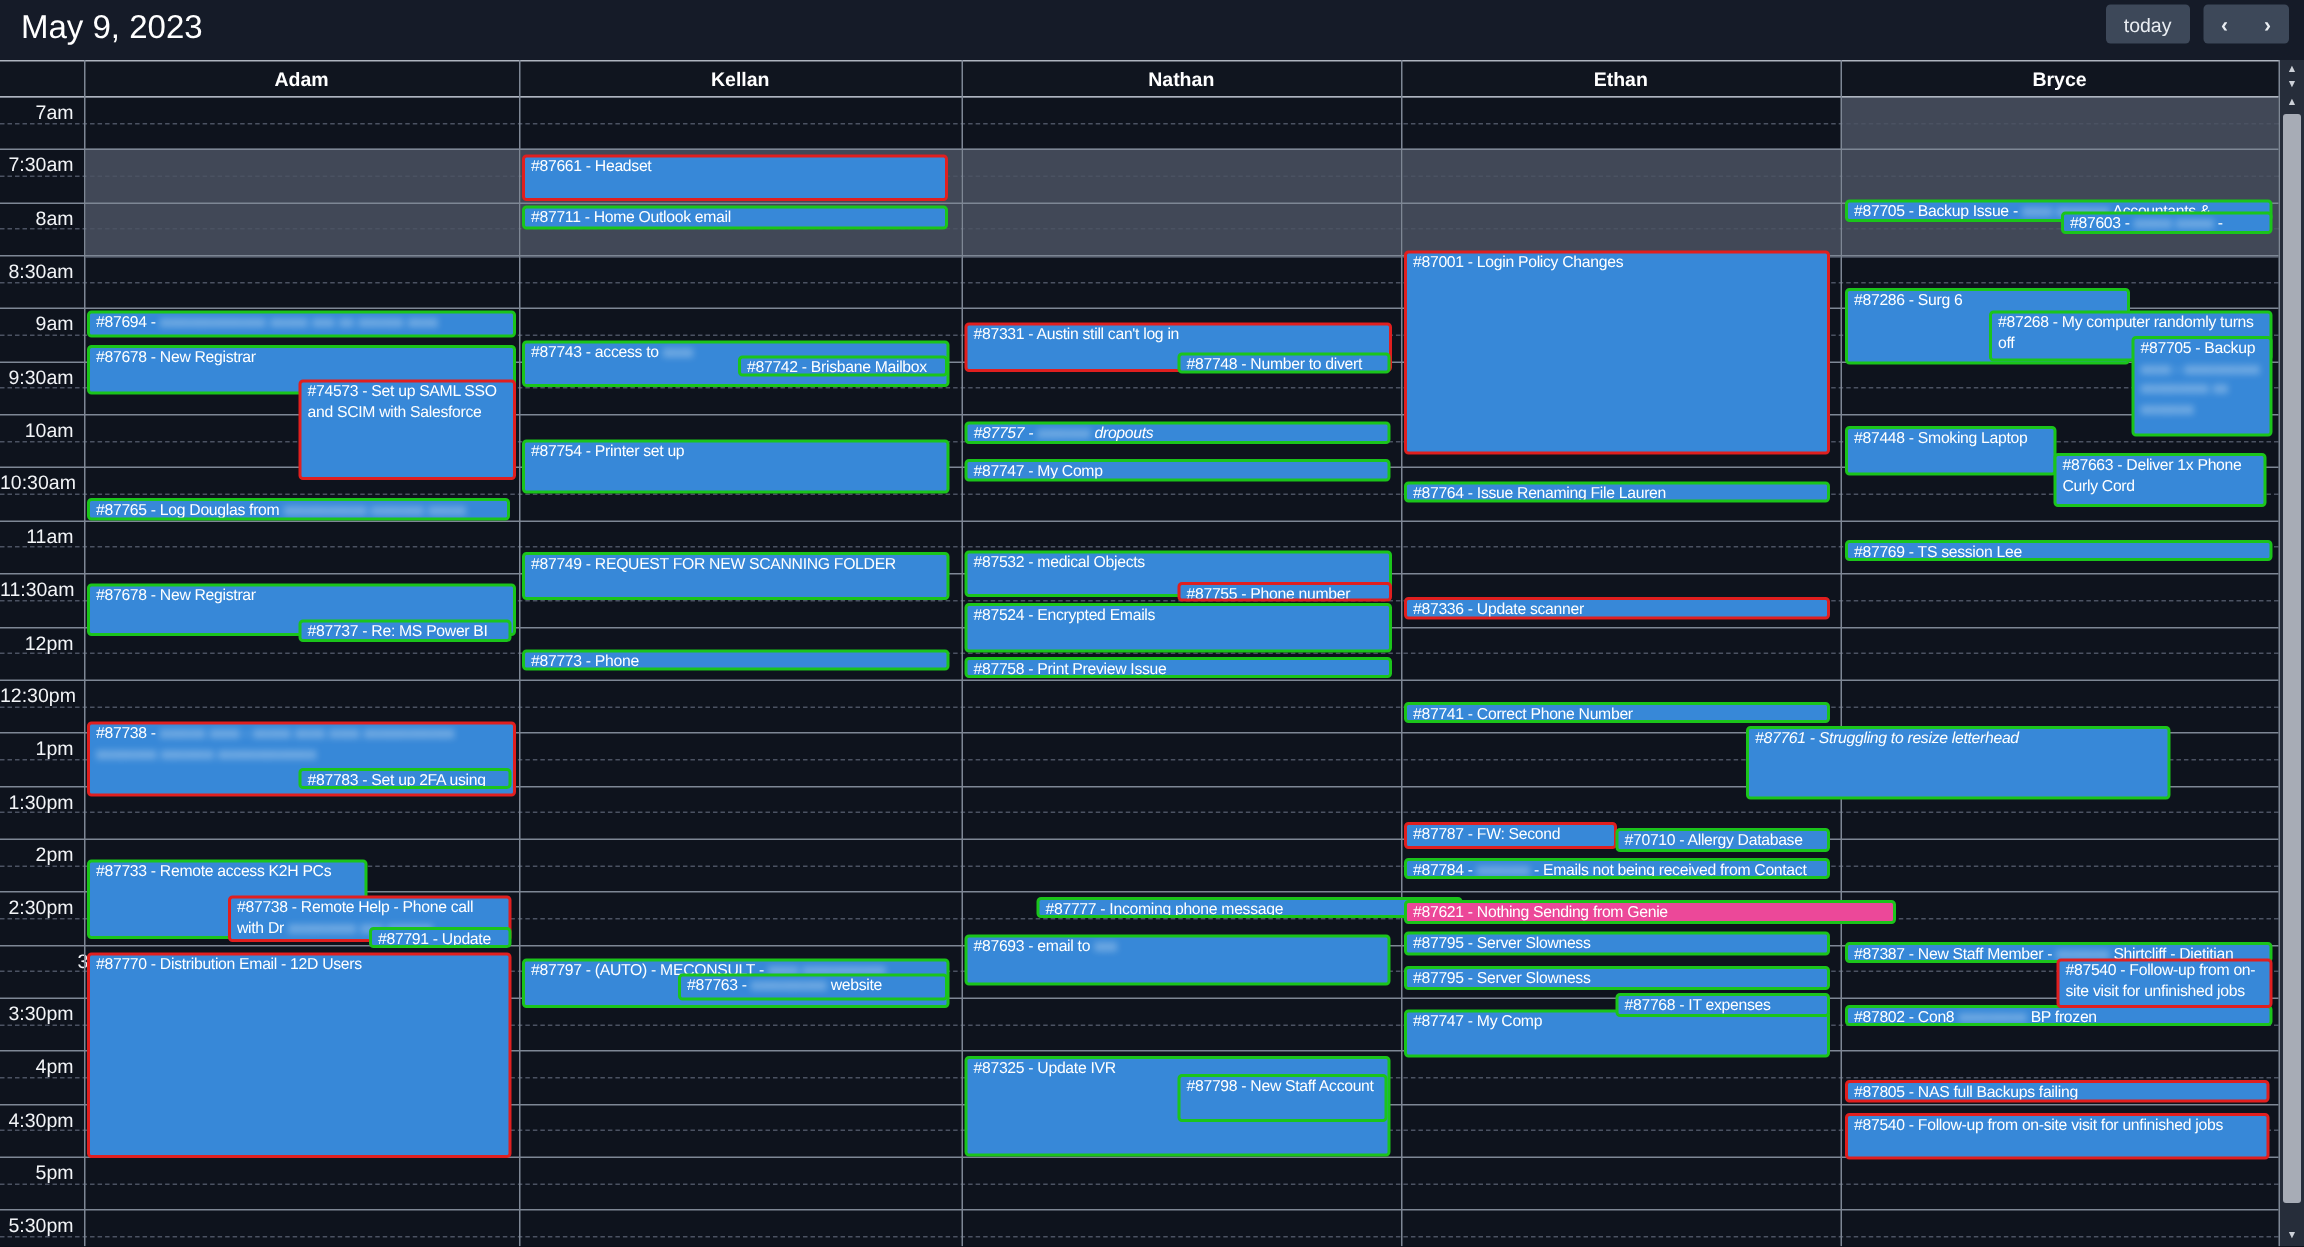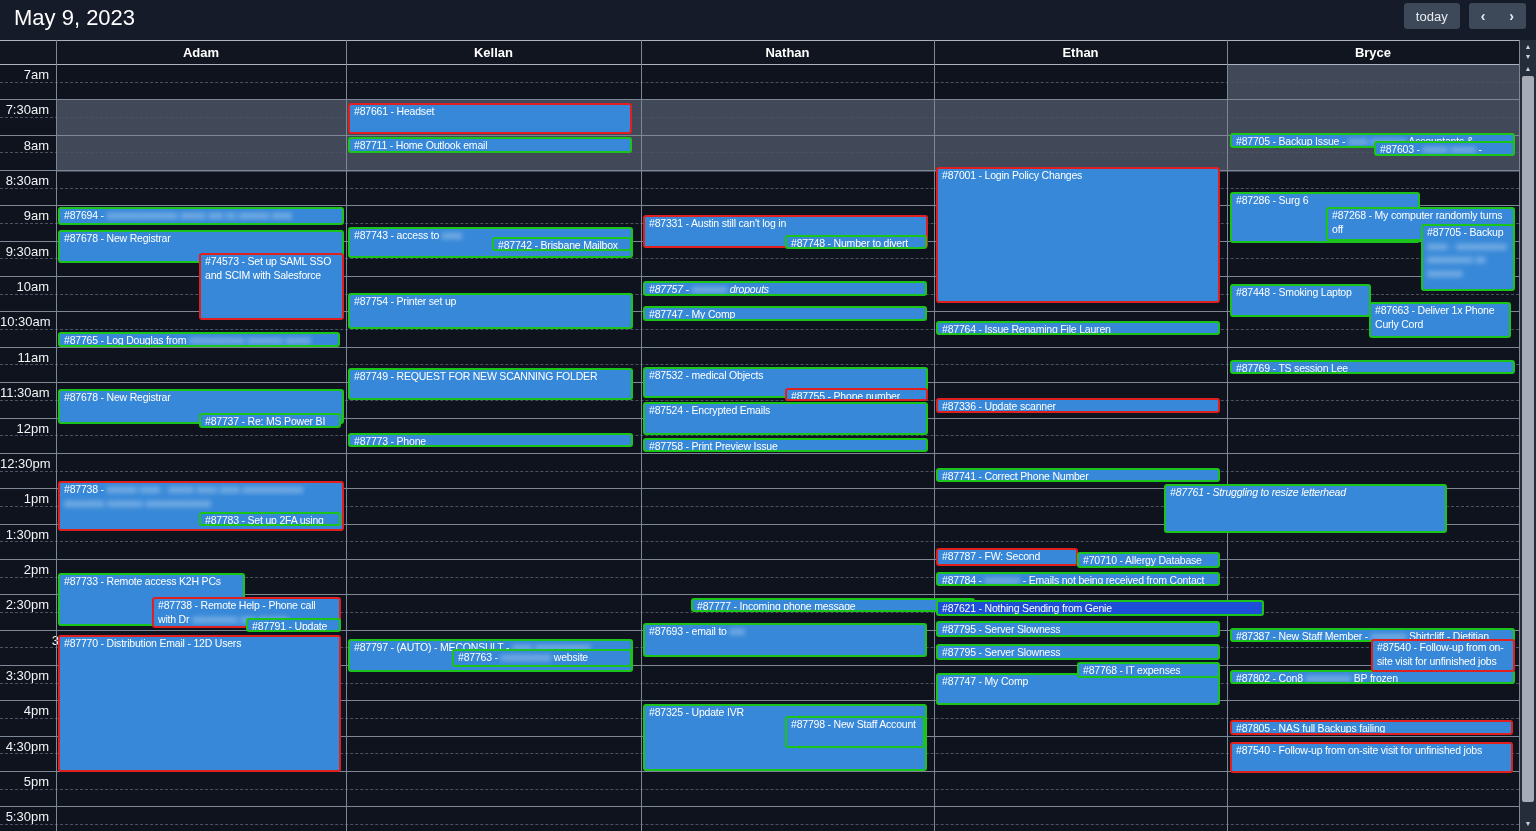--- a/index.html
+++ b/index.html
@@ -174,21 +174,21 @@
       <div class="event" style="left: 643px; top: 623px; width: 284px; height: 34px; border-color: rgb(27, 196, 27); background: rgb(55, 136, 216);"><span>#87693 - email to </span><span class="blur">xxx</span></div>
       <div class="event" style="left: 643px; top: 704px; width: 284px; height: 67px; border-color: rgb(27, 196, 27); background: rgb(55, 136, 216);"><span>#87325 - Update IVR</span></div>
       <div class="event" style="left: 785px; top: 716px; width: 140px; height: 32px; border-color: rgb(27, 196, 27); background: rgb(55, 136, 216);"><span>#87798 - New Staff Account</span></div>
       <div class="event" style="left: 936px; top: 167px; width: 284px; height: 136px; border-color: rgb(224, 31, 31); background: rgb(55, 136, 216);"><span>#87001 - Login Policy Changes</span></div>
       <div class="event" style="left: 936px; top: 321px; width: 284px; height: 14px; border-color: rgb(27, 196, 27); background: rgb(55, 136, 216);"><span>#87764 - Issue Renaming File Lauren</span></div>
       <div class="event" style="left: 936px; top: 398px; width: 284px; height: 15px; border-color: rgb(224, 31, 31); background: rgb(55, 136, 216);"><span>#87336 - Update scanner</span></div>
       <div class="event" style="left: 936px; top: 468px; width: 284px; height: 14px; border-color: rgb(27, 196, 27); background: rgb(55, 136, 216);"><span>#87741 - Correct Phone Number</span></div>
       <div class="event" style="left: 936px; top: 548px; width: 142px; height: 18px; border-color: rgb(224, 31, 31); background: rgb(55, 136, 216);"><span>#87787 - FW: Second Screen</span></div>
       <div class="event" style="left: 1077px; top: 552px; width: 143px; height: 16px; border-color: rgb(27, 196, 27); background: rgb(55, 136, 216);"><span>#70710 - Allergy Database</span></div>
       <div class="event" style="left: 936px; top: 572px; width: 284px; height: 14px; border-color: rgb(27, 196, 27); background: rgb(55, 136, 216);"><span>#87784 - </span><span class="blur">xxxxxxx</span><span> - Emails not being received from Contact Page form</span></div>
-      <div class="event" style="left: 936px; top: 600px; width: 328px; height: 16px; border-color: rgb(27, 196, 27); background: #1d4ed8;"><span>#87621 - Nothing Sending from Genie</span></div>
+      <div class="event" style="left: 936px; top: 600px; width: 328px; height: 16px; border-color: rgb(27, 196, 27); background: #ec4899;"><span>#87621 - Nothing Sending from Genie</span></div>
       <div class="event" style="left: 936px; top: 621px; width: 284px; height: 16px; border-color: rgb(27, 196, 27); background: rgb(55, 136, 216);"><span>#87795 - Server Slowness</span></div>
       <div class="event" style="left: 936px; top: 644px; width: 284px; height: 16px; border-color: rgb(27, 196, 27); background: rgb(55, 136, 216);"><span>#87795 - Server Slowness</span></div>
       <div class="event" style="left: 936px; top: 673px; width: 284px; height: 32px; border-color: rgb(27, 196, 27); background: rgb(55, 136, 216);"><span>#87747 - My Comp</span></div>
       <div class="event" style="left: 1077px; top: 662px; width: 143px; height: 16px; border-color: rgb(27, 196, 27); background: rgb(55, 136, 216);"><span>#87768 - IT expenses</span></div>
       <div class="event" style="left: 1230px; top: 133px; width: 285px; height: 15px; border-color: rgb(27, 196, 27); background: rgb(55, 136, 216);"><span>#87705 - Backup Issue - </span><span class="blur">xxxx xxxxxxx</span><span> Accountants &amp; Advisors</span></div>
       <div class="event" style="left: 1374px; top: 141px; width: 141px; height: 15px; border-color: rgb(27, 196, 27); background: rgb(55, 136, 216);"><span>#87603 - </span><span class="blur">xxxxx xxxxx</span><span> - Failure</span></div>
       <div class="event" style="left: 1230px; top: 192px; width: 190px; height: 51px; border-color: rgb(27, 196, 27); background: rgb(55, 136, 216);"><span>#87286 - Surg 6</span></div>
       <div class="event" style="left: 1326px; top: 207px; width: 189px; height: 34px; border-color: rgb(27, 196, 27); background: rgb(55, 136, 216);"><span>#87268 - My computer randomly turns off</span></div>
       <div class="event" style="left: 1421px; top: 224px; width: 94px; height: 67px; border-color: rgb(27, 196, 27); background: rgb(55, 136, 216);"><span>#87705 - Backup </span><span class="blur">xxxx - xxxxxxxxxx xxxxxxxxx xx xxxxxxx</span></div>
       <div class="event" style="left: 1230px; top: 284px; width: 141px; height: 33px; border-color: rgb(27, 196, 27); background: rgb(55, 136, 216);"><span>#87448 - Smoking Laptop</span></div>

